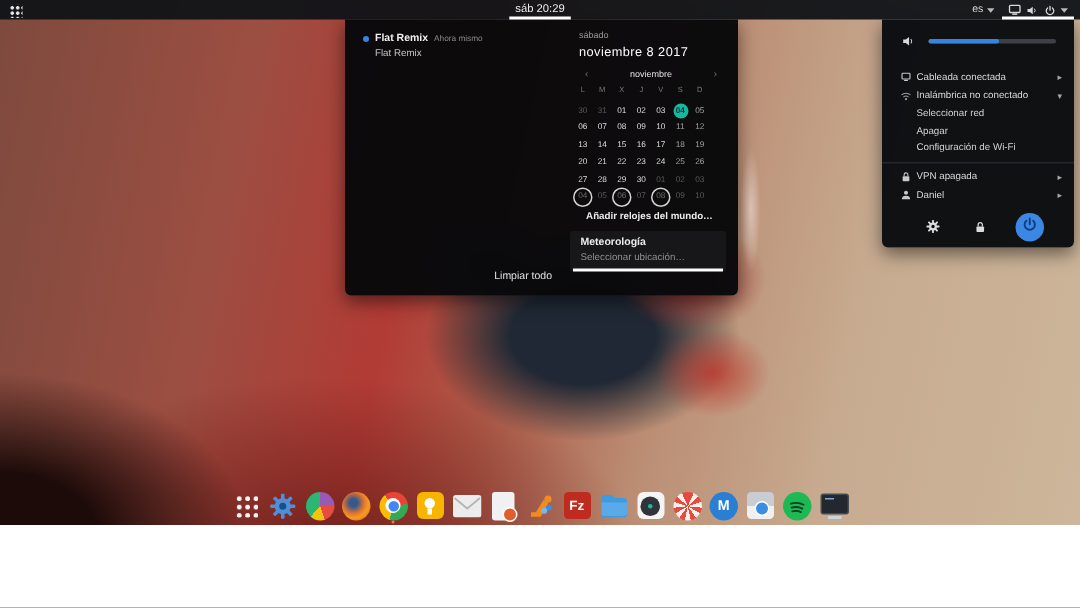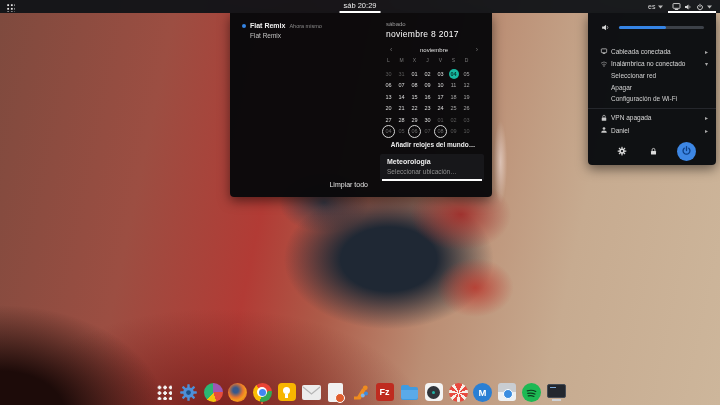--- a/index.html
+++ b/index.html
@@ -1,16 +1,16 @@
 <!DOCTYPE html>
 <html><head>
 <meta charset="utf-8">
 <style>
   html,body{margin:0;padding:0;width:720px;height:405px;overflow:hidden;font-family:"Liberation Sans",sans-serif;}
-  .screen{position:relative;width:720px;height:405px;overflow:hidden;background:#9c4e42;}
+  .screen{position:relative;width:720px;height:350px;overflow:hidden;background:#9c4e42;}
   
   .wall{position:absolute;inset:0;
     background:
       radial-gradient(9px 55px at 69.5% 40%, rgba(233,209,198,.85), transparent 75%),
       radial-gradient(70px 50px at 64% 53%, rgba(158,42,40,.9), transparent 72%),
       radial-gradient(55px 42px at 66% 71%, rgba(185,55,45,.85), transparent 70%),
       radial-gradient(150px 100px at 54% 64%, #1f2834 0 32%, rgba(31,40,52,0) 70%),
       radial-gradient(60px 40px at 45% 50%, rgba(42,52,66,.9), transparent 75%),
       radial-gradient(230px 150px at 0% 102%, #1d0b09 0 28%, transparent 72%),
       radial-gradient(280px 150px at 30% 104%, rgba(110,30,26,.9), transparent 75%),

